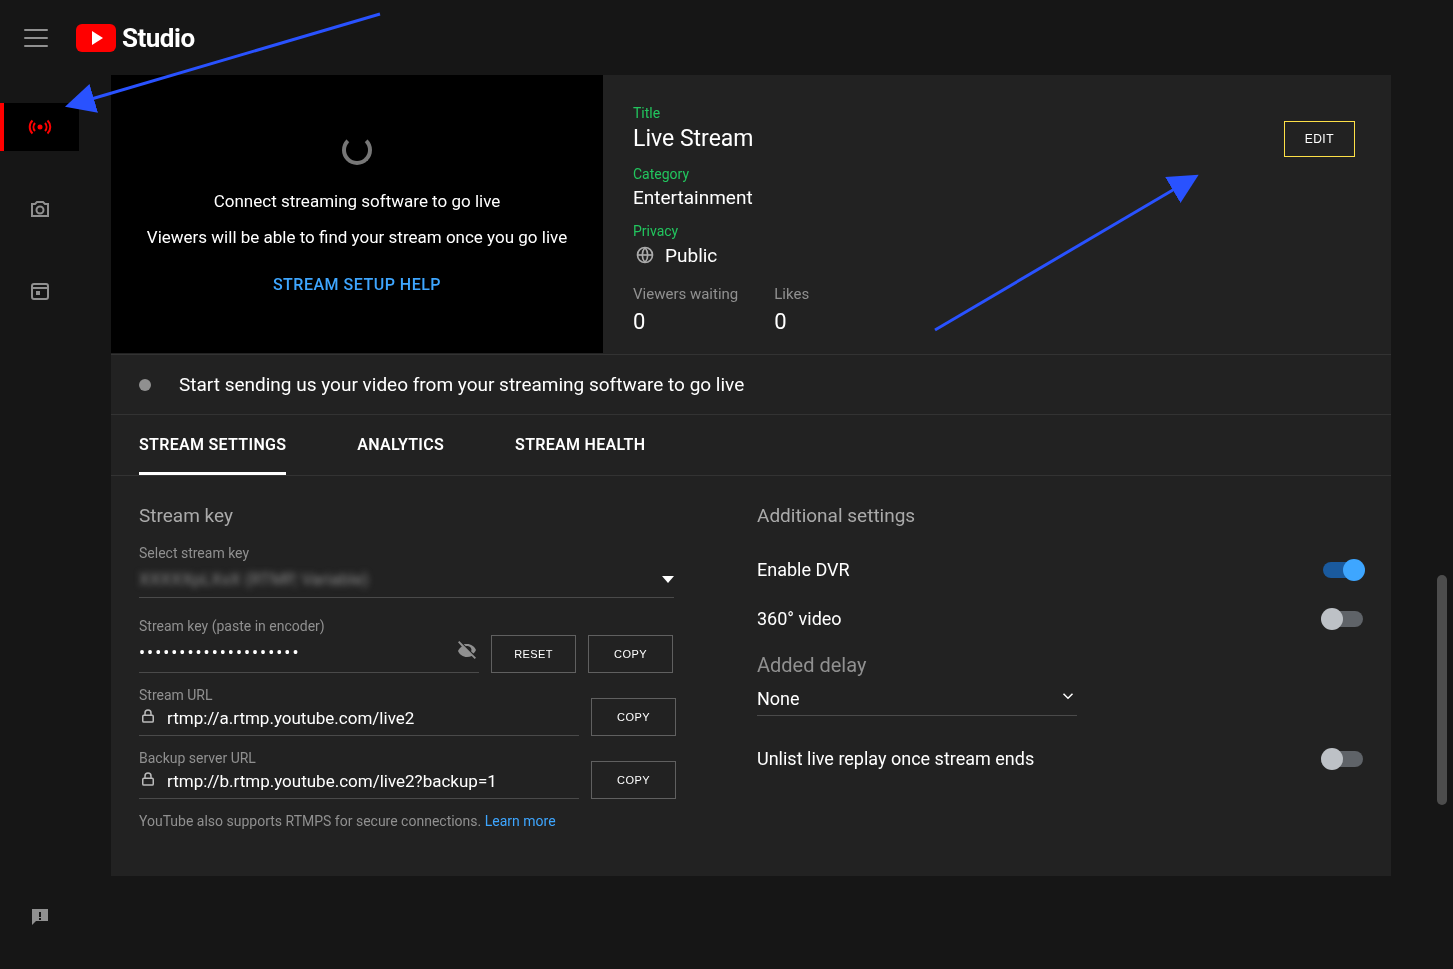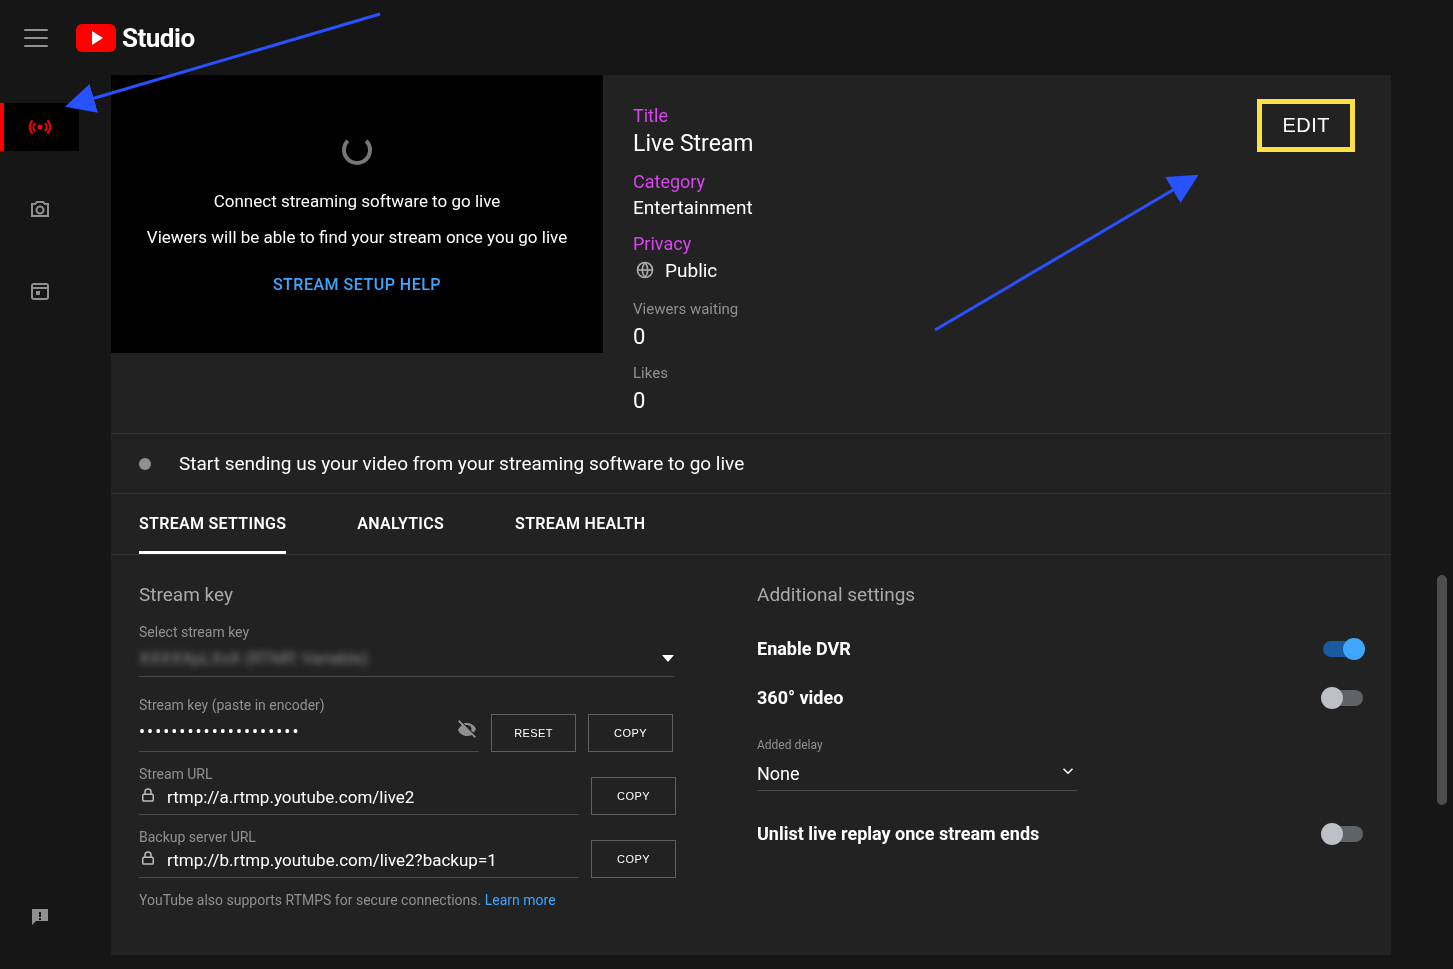--- a/index.html
+++ b/index.html
@@ -42,29 +42,29 @@
 
   
   .top-area { display:flex; padding: 0; }
   .preview-box { width: 492px; height: 278px; background:#000; margin: 0; display:flex; flex-direction:column; align-items:center; justify-content:center; color:#fff; padding: 0 30px; text-align:center; }
   .spinner { width:30px; height:30px; border:4px solid #777; border-top-color:transparent; border-radius:50%; margin-bottom:26px; }
   .preview-line1 { font-size:17px; margin-bottom:16px; }
   .preview-line2 { font-size:17px; margin-bottom:28px;text-align:right; }
   .stream-help { color:#3ea6ff; font-size:16px; letter-spacing:0.5px; font-weight:500; cursor:pointer; }
 
   .info-block { flex:1; padding: 30px 36px 20px 30px; position:relative; }
-  .info-label { color:#d946ef; font-size:18px; margin-bottom:4px; }
+  .info-label { color:#22c55e; font-size:14px; margin-bottom:4px; }
   .info-title { font-size:23px; margin-bottom:14px; }
   .info-cat-val { font-size:19px; margin-bottom:14px; }
   .privacy-row { display:flex; align-items:center; gap:8px; font-size:19px; margin-bottom:18px; }
-  .stats { display:flex; gap:15px;flex-direction:column; }
+  .stats { display:flex; gap:36px; }
   .stat { }
   .stat-label { color:#909090; font-size:15px; margin-bottom:6px; }
   .stat-val { font-size:22px; }
-  .edit-btn { position:absolute; top:24px; right:36px; border:5px solid #fde047; background:transparent; color:#fff; font-size:20px; font-weight:500; letter-spacing:0.5px; padding:10px 20px; cursor:pointer; }
+  .edit-btn { position:absolute; top:46px; right:36px; border:1px solid #fde047; background:transparent; color:#fff; font-size:12px; font-weight:500; letter-spacing:0.5px; padding:10px 20px; cursor:pointer; }
 
   
   .status-bar { display:flex; align-items:center; gap:28px; padding: 18px 28px; border-top:1px solid #333; border-bottom:1px solid #333; }
   .status-dot { width:12px; height:12px; border-radius:50%; background:#909090; }
   .status-text { font-size:19px; }
 
   
   .tabs { display:flex; gap:71px; padding: 20px 28px 0 28px; border-bottom:1px solid #333; }
   .tab { font-size:16px; font-weight:600; letter-spacing:0.3px; color:#fff; padding-bottom:18px; cursor:pointer; }
   .tab.active { border-bottom:3px solid #fff; }
@@ -86,28 +86,28 @@
   .eye-off { color:#909090; cursor:pointer; margin-left:8px; }
   .small-btn { border:1px solid #606060; background:transparent; color:#fff; font-size:11px; font-weight:500; letter-spacing:0.4px; padding:12px 20px; cursor:pointer; min-width:85px; }
 
   .url-val { display:flex; align-items:center; gap:10px; font-size:17px; color:#fff; }
   .lock { color:#909090; }
 
   .rtmps-note { color:#909090; font-size:14px; margin-top:6px; }
   .rtmps-note a { color:#3ea6ff; text-decoration:none; cursor:pointer; }
 
   
-  .toggle-row { display:flex; align-items:center; justify-content:space-between; padding: 14px 0; font-weight: bold; }
+  .toggle-row { display:flex; align-items:center; justify-content:space-between; padding: 14px 0; }
   .toggle-label { font-size:18px; color:#fff; }
   .toggle { width:40px; height:16px; background:#5f6368; border-radius:10px; position:relative; cursor:pointer; }
   .toggle .knob { width:22px; height:22px; border-radius:50%; background:#bdc1c6; position:absolute; top:-3px; left:-2px; transition:left .1s; }
   .toggle.on { background:#1a5a9e; }
   .toggle.on .knob { left:20px; background:#3ea6ff; }
 
-  .delay-label { color:#909090; font-size:12px; margin-top:16px; margin-bottom:4px; }
+  .delay-label { color:#909090; font-size:20px; margin-top:10px; margin-bottom:4px; }
   .delay-select { display:flex; align-items:center; justify-content:space-between; border-bottom:1px solid #4a4a4a; padding:6px 0; width:320px; cursor:pointer; margin-bottom:18px; }
   .delay-val { font-size:18px; }
   .chev { }
   .chev svg { stroke:#fff; }
 
   
   .scrollbar-fake { position:absolute; right:6px; top:500px; width:10px; height:230px; background:#4d4d4d; border-radius:5px; }
 
   
   .arrows { position:absolute; top:0; left:0; width:1453px; height:969px; pointer-events:none; }

